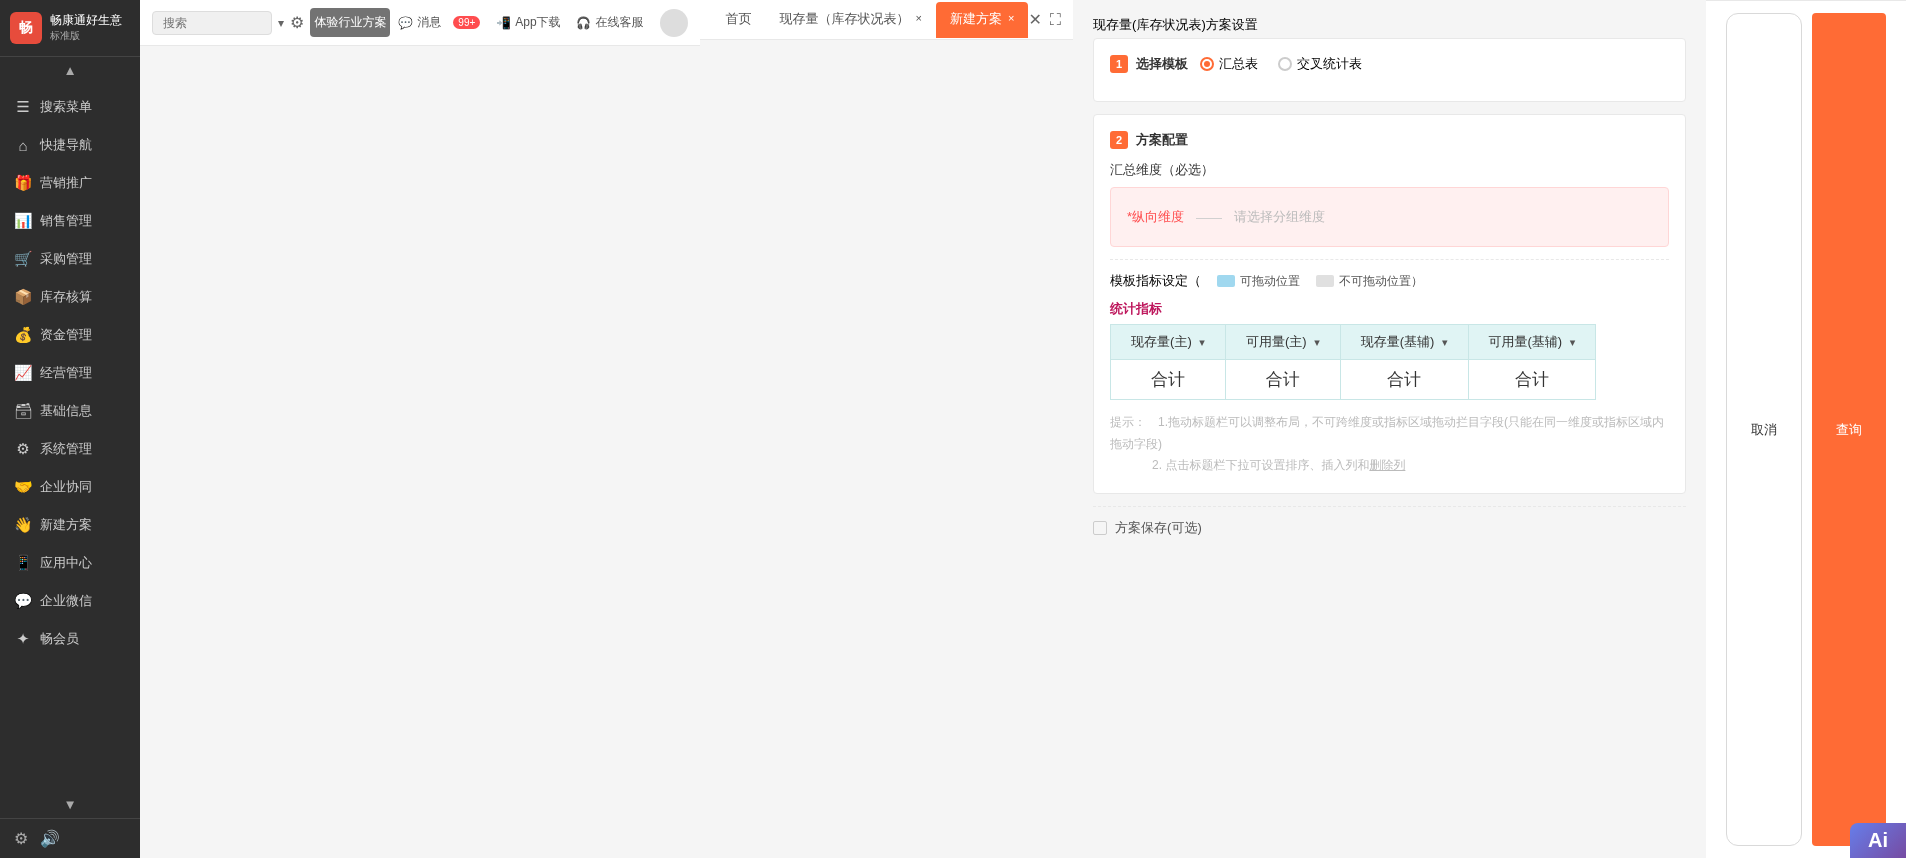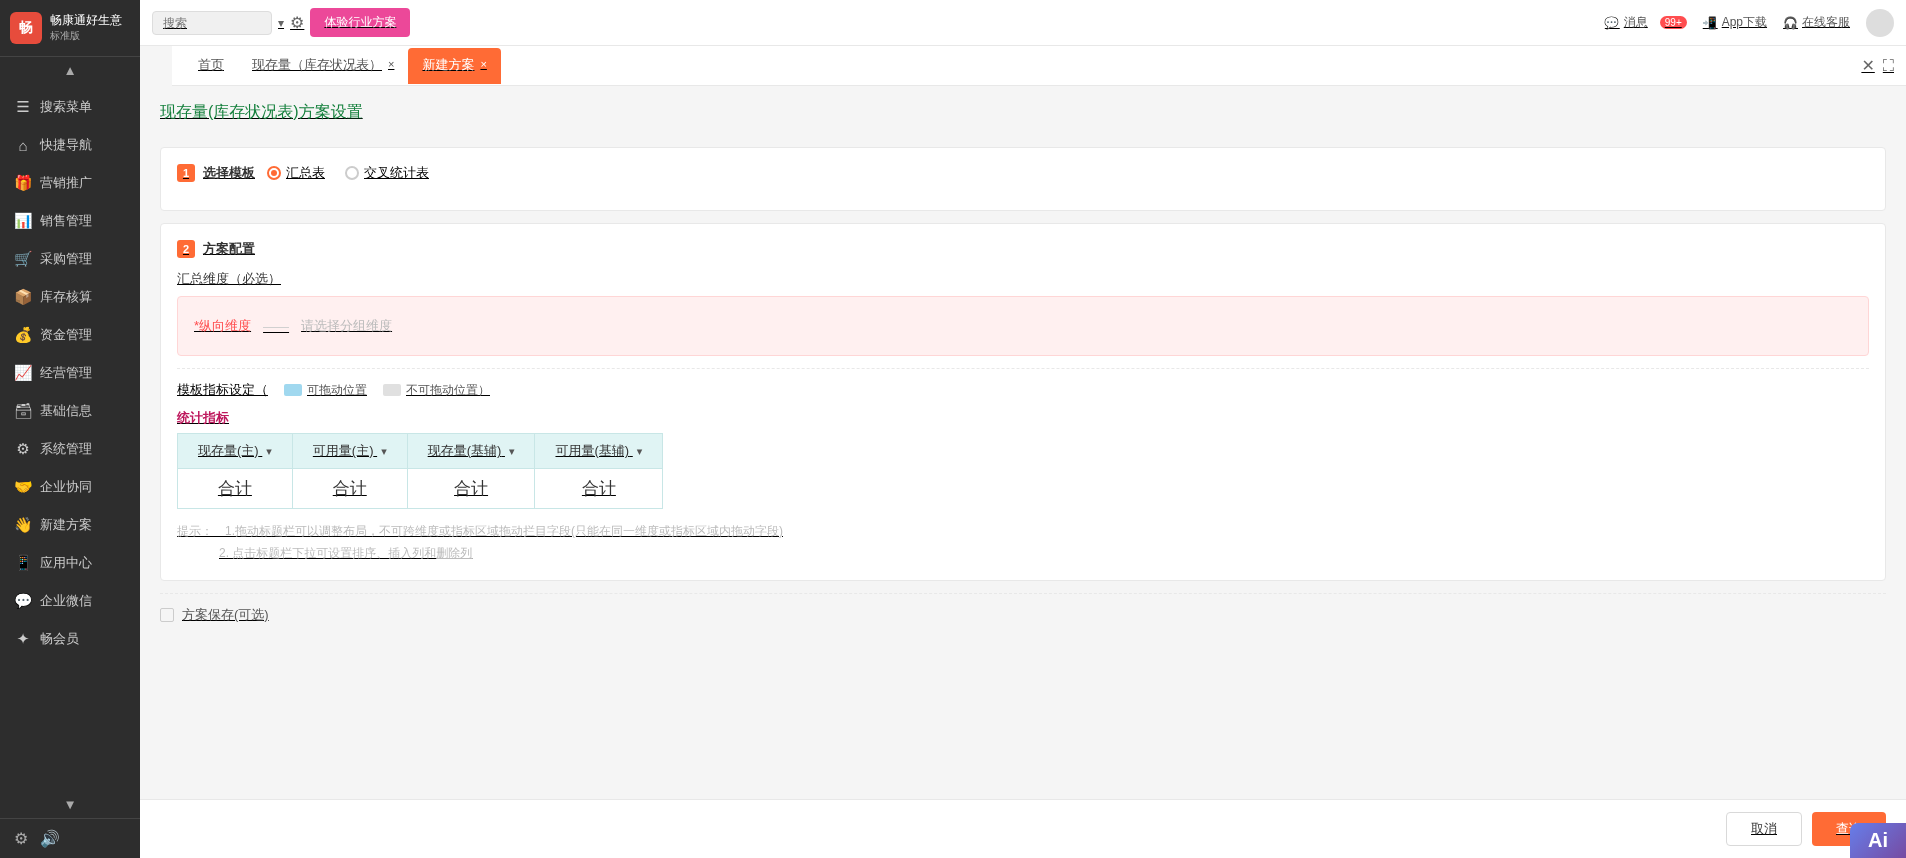--- a/index.html
+++ b/index.html
@@ -48,25 +48,24 @@
       color: #aaa; font-size: 13px;
     }
     .sidebar-scroll-btn {
       background: none; border: none; color: #aaa; cursor: pointer; padding: 4px 0; display: block; width: 100%; text-align: center;
     }
 
     
     .main-area {
       flex: 1;
       display: flex;
-      flex-direction: column;
+      flex-direction: row;
       background: #f5f5f5;
       height: 100%;
       overflow: hidden;
-      text-decoration: underline;
     }
     .top-bar {
       background: #fff;
       height: 46px;
       display: flex;
       align-items: center;
       padding: 0 12px;
       border-bottom: 1px solid #e8e8e8;
       gap: 8px;
     }
@@ -77,22 +76,22 @@
       background: #f0f0f0; border: 1px solid #ddd; border-radius: 4px;
       padding: 4px 10px; font-size: 12px; width: 120px; color: #999;
     }
     .top-dropdown-btn {
       background: none; border: none; color: #666; cursor: pointer; font-size: 12px;
     }
     .top-gear {
       background: none; border: none; color: #666; cursor: pointer; font-size: 16px;
     }
     .top-trial-btn {
-      background: #ec4899; color: white; border: none; border-radius: 4px;
-      padding: 6px 14px; font-size: 12px; cursor: pointer;
+      background: #737373; color: white; border: none; border-radius: 4px;
+      padding: 6px 4px; font-size: 12px; cursor: pointer;
     }
     .top-bar-right {
       display: flex; align-items: center; gap: 16px;
     }
     .top-icon-group {
       display: flex; align-items: center; gap: 4px; cursor: pointer; color: #555; font-size: 12px;
     }
     .badge {
       background: #ff4d4f; color: white; border-radius: 10px;
       font-size: 10px; padding: 1px 5px; margin-left: 8px;
@@ -102,21 +101,20 @@
     }
 
     
     .tab-bar {
       background: #fff;
       display: flex;
       align-items: center;
       border-bottom: 1px solid #e8e8e8;
       padding: 0 12px;
       height: 40px;
-      margin-left: 32px;
     }
     .tab {
       padding: 8px 14px;
       font-size: 13px;
       color: #555;
       cursor: pointer;
       display: flex;
       align-items: center;
       gap: 6px;
       border-bottom: 2px solid transparent;
@@ -134,23 +132,23 @@
     }
 
     
     .page-content {
       flex: 1;
       overflow-y: auto;
       padding: 16px 20px;
       position: relative;
     }
     .page-title {
-      font-size: 16px;
-      color: #15803d;
-      margin-bottom: 24px;
+      font-size: 13px;
+      color: #000000;
+      margin-bottom: 4px;
     }
 
     
     .section {
       background: #fff;
       border-radius: 4px;
       padding: 16px;
       margin-bottom: 12px;
       border: 1px solid #e8e8e8;
     }
@@ -295,21 +293,21 @@
     .bottom-bar {
       background: #fff;
       border-top: 1px solid #e8e8e8;
       padding: 12px 20px;
       display: flex;
       justify-content: flex-end;
       gap: 10px;
     }
     .btn-cancel {
       background: #fff; border: 1px solid #d9d9d9; color: #333;
-      padding: 4px 24px; border-radius: 4px; font-size: 13px; cursor: pointer;
+      padding: 4px 24px; border-radius: 12px; font-size: 13px; cursor: pointer;
     }
     .btn-query {
       background: #ff6b35; color: white; border: none;
       padding: 8px 24px; border-radius: 4px; font-size: 13px; cursor: pointer;
     }
 
     
     .ai-badge {
       position: fixed;
       bottom: 0; right: 0;

